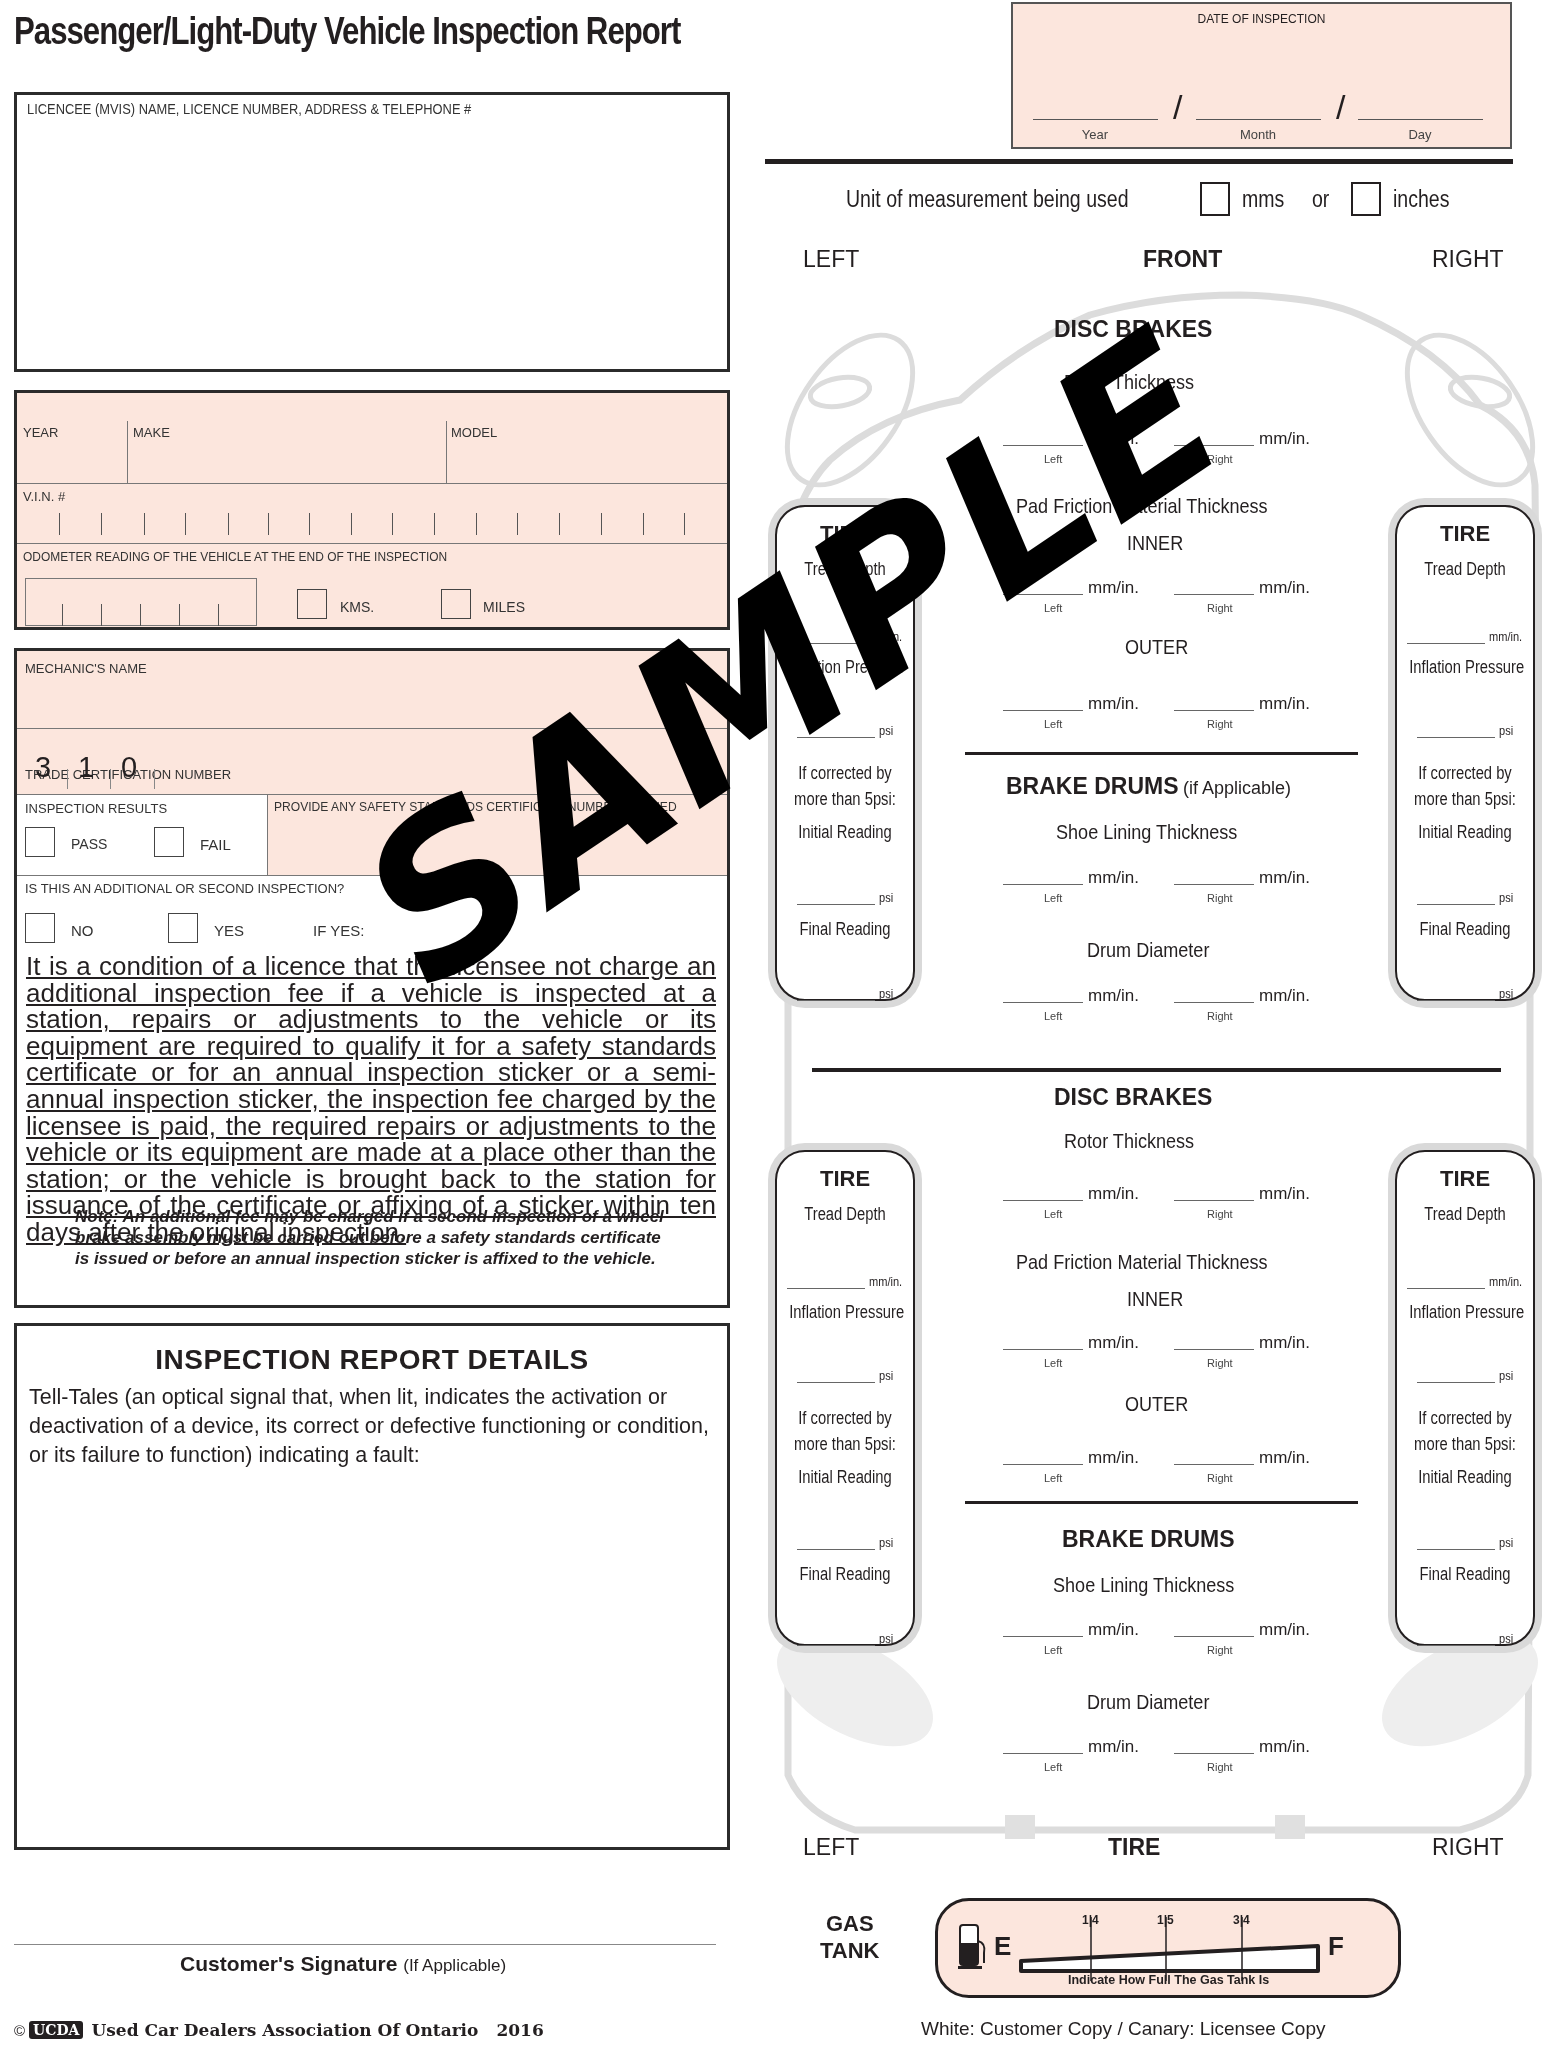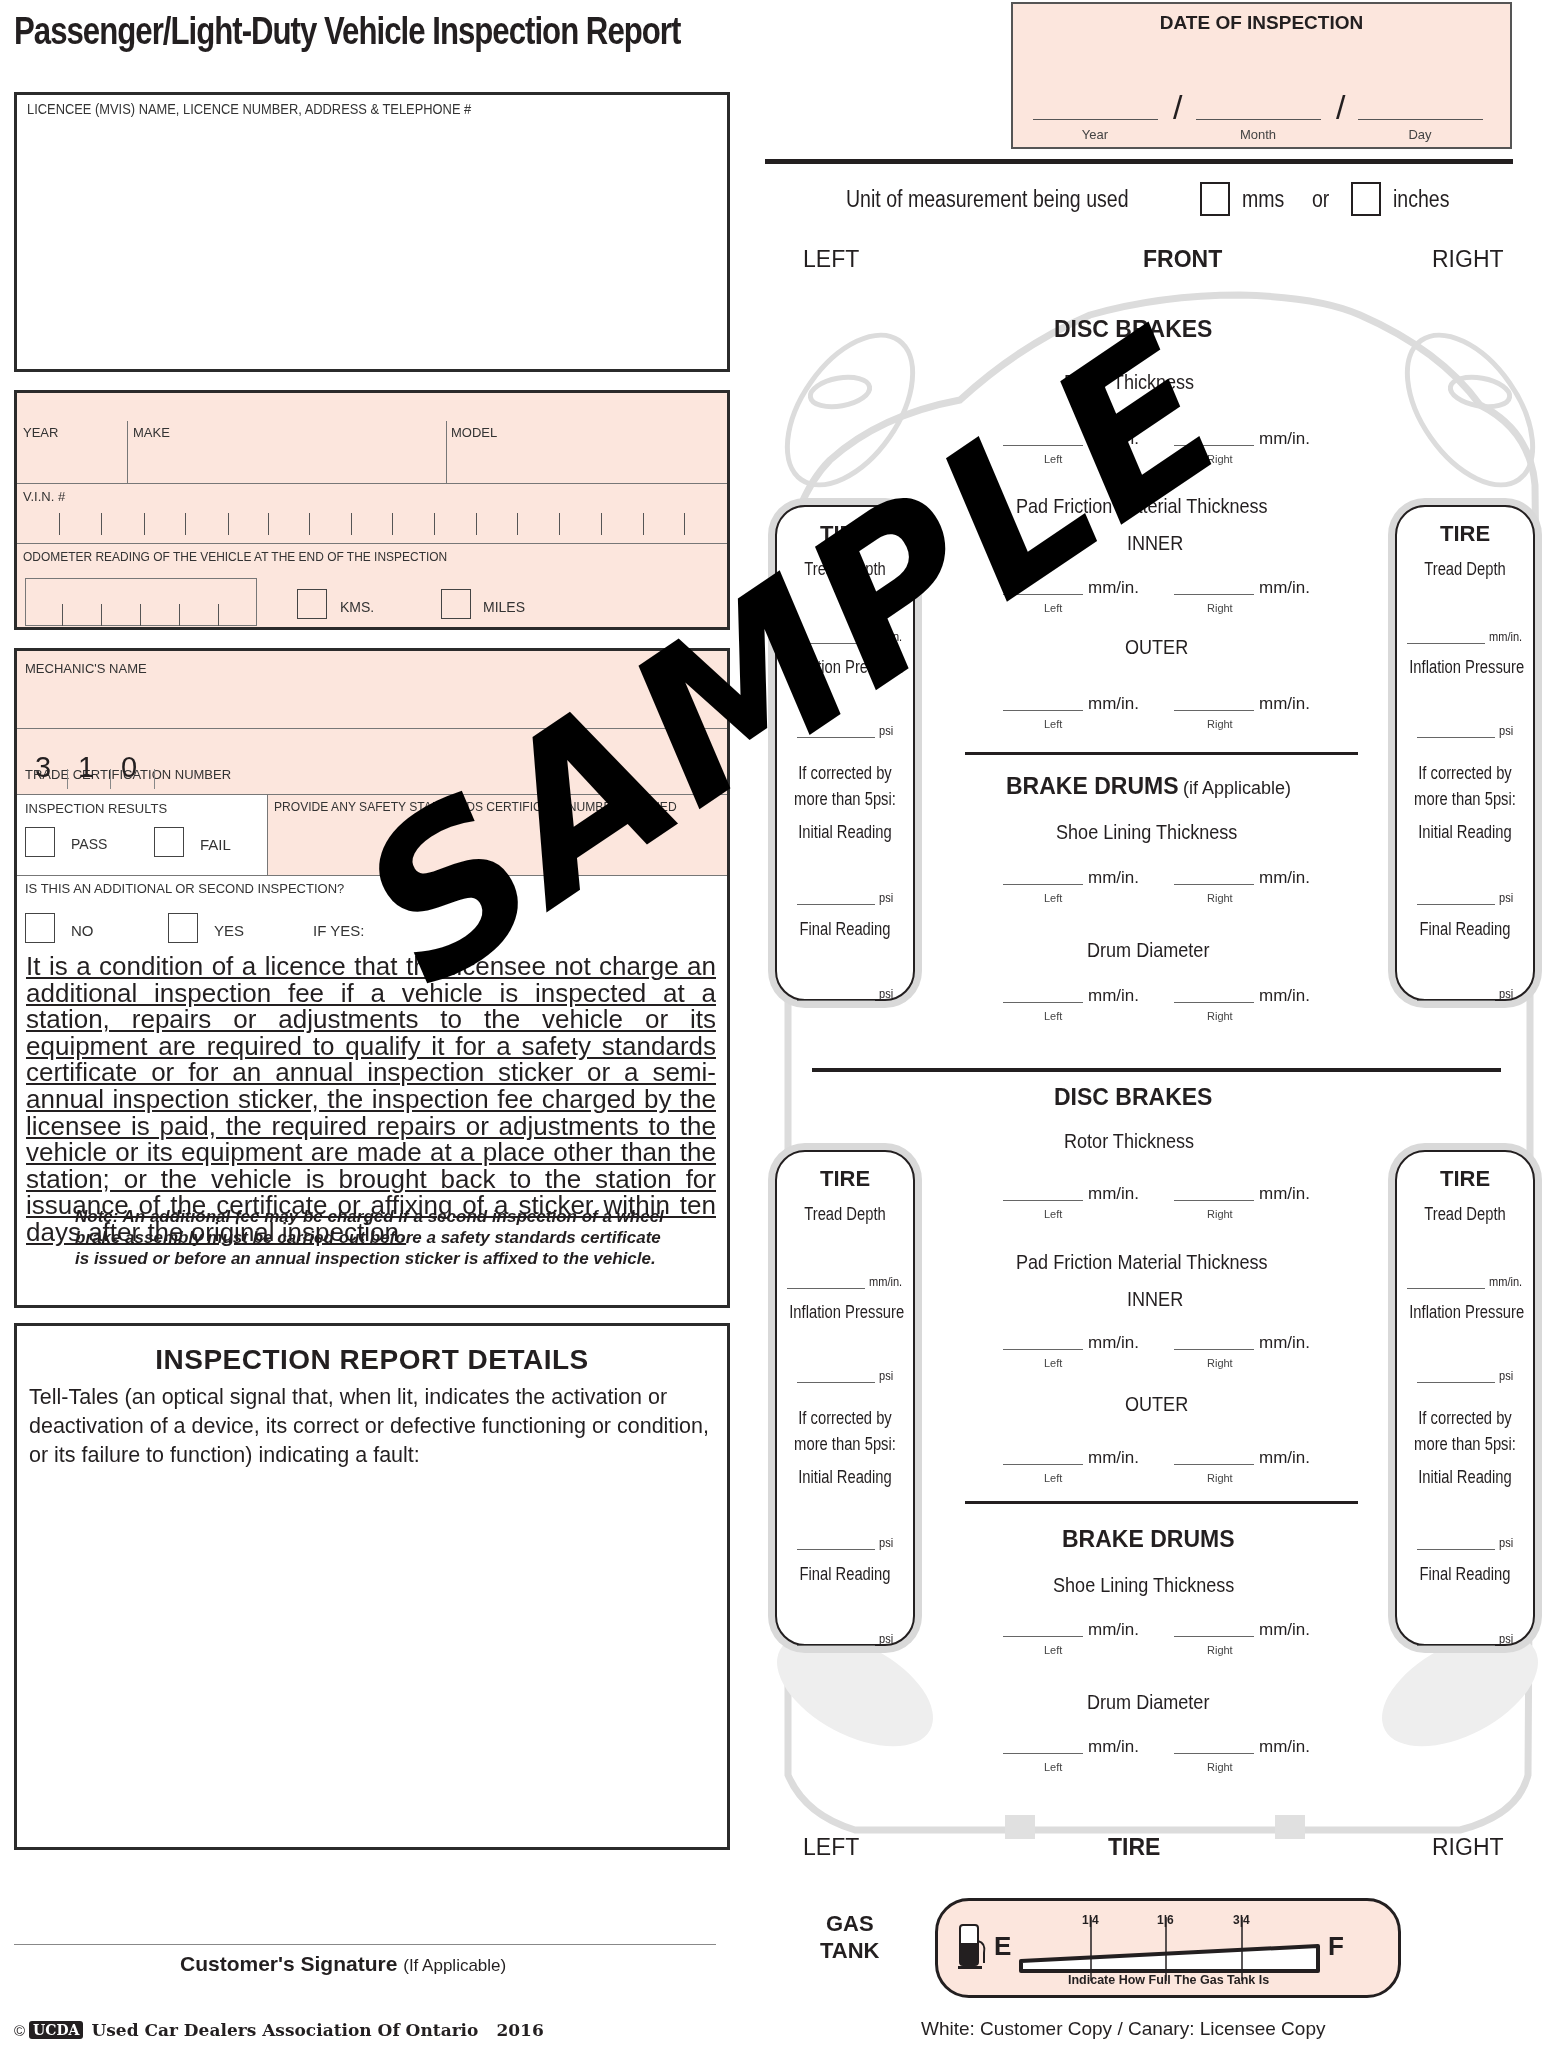--- a/index.html
+++ b/index.html
@@ -5,21 +5,21 @@
   * { box-sizing: border-box; margin: 0; padding: 0; }
   html, body { width: 1553px; height: 2048px; background: #ffffff; overflow: hidden; }
   body { position: relative; font-family: "Liberation Sans", sans-serif; color: #231f20; }
   .abs { position: absolute; }
 
   
   .title { left: 14px; top: 10px; font-size: 38px; font-weight: bold; letter-spacing: -1.2px; transform: scaleX(0.82); transform-origin: left top; white-space: nowrap; }
 
   
   .date-box { left: 1011px; top: 2px; width: 501px; height: 147px; background: #fce6dd; border: 2px solid #555; }
-  .date-box .hdr { position: absolute; left: 0; right: 0; top: 8px; text-align: center; font-weight: bold; font-size: 19px; }
+  .date-box .hdr { position: absolute; left: 0; right: 0; top: 8px; text-align: center; font-weight: normal; font-size: 12px; }
   .date-line { position: absolute; top: 115px; height: 1px; background: #555; }
   .date-sep { position: absolute; top: 84px; font-size: 34px; font-weight: normal; }
   .date-lbl { position: absolute; top: 123px; font-size: 13px; color: #444; text-align: center; width: 120px; }
 
   .thick-rule { left: 765px; top: 159px; width: 748px; height: 5px; background: #231f20; }
 
   
   .unit-row { left: 846px; top: 182px; font-size: 23px; font-weight: normal; display: flex; align-items: center; white-space: nowrap; }
   .unit-row .box { width: 30px; height: 34px; border: 2px solid #231f20; display: inline-block; margin: 0 12px 0 22px; }
   .unit-row span.t { transform: scaleX(0.85); display: inline-block; transform-origin: left center; }
@@ -408,20 +408,20 @@
     <path d="M20,18 Q28,20 26,30 L26,40" stroke="#231f20" stroke-width="2" fill="none"></path>
   </svg>
   <div class="abs" style="left:56px;top:30px;font-size:26px;font-weight:bold;">E</div>
   <svg class="abs" style="left:78px;top:8px;" width="320" height="80">
     <polygon points="5,52 5,62 302,62 302,37" fill="#fff" stroke="#231f20" stroke-width="4" stroke-linejoin="round"></polygon>
     <line x1="75" y1="8" x2="75" y2="72" stroke="#231f20" stroke-width="1.5"></line>
     <line x1="150" y1="8" x2="150" y2="72" stroke="#231f20" stroke-width="1.5"></line>
     <line x1="226" y1="8" x2="226" y2="72" stroke="#231f20" stroke-width="1.5"></line>
   </svg>
   <div class="abs" style="left:144px;top:12px;font-size:12px;font-weight:bold;">1|4</div>
-  <div class="abs" style="left:219px;top:12px;font-size:12px;font-weight:bold;">1|6</div>
+  <div class="abs" style="left:219px;top:12px;font-size:12px;font-weight:bold;">1|5</div>
   <div class="abs" style="left:295px;top:12px;font-size:12px;font-weight:bold;">3|4</div>
   <div class="abs" style="left:390px;top:30px;font-size:26px;font-weight:bold;">F</div>
   <div class="abs" style="left:130px;top:72px;font-size:12.5px;font-weight:bold;white-space:nowrap;">Indicate How Full The Gas Tank Is</div>
 </div>
 <div class="abs copy-note">White: Customer Copy / Canary: Licensee Copy</div>
 
 <div class="abs sample">SAMPLE</div>
 
 </body></html>

